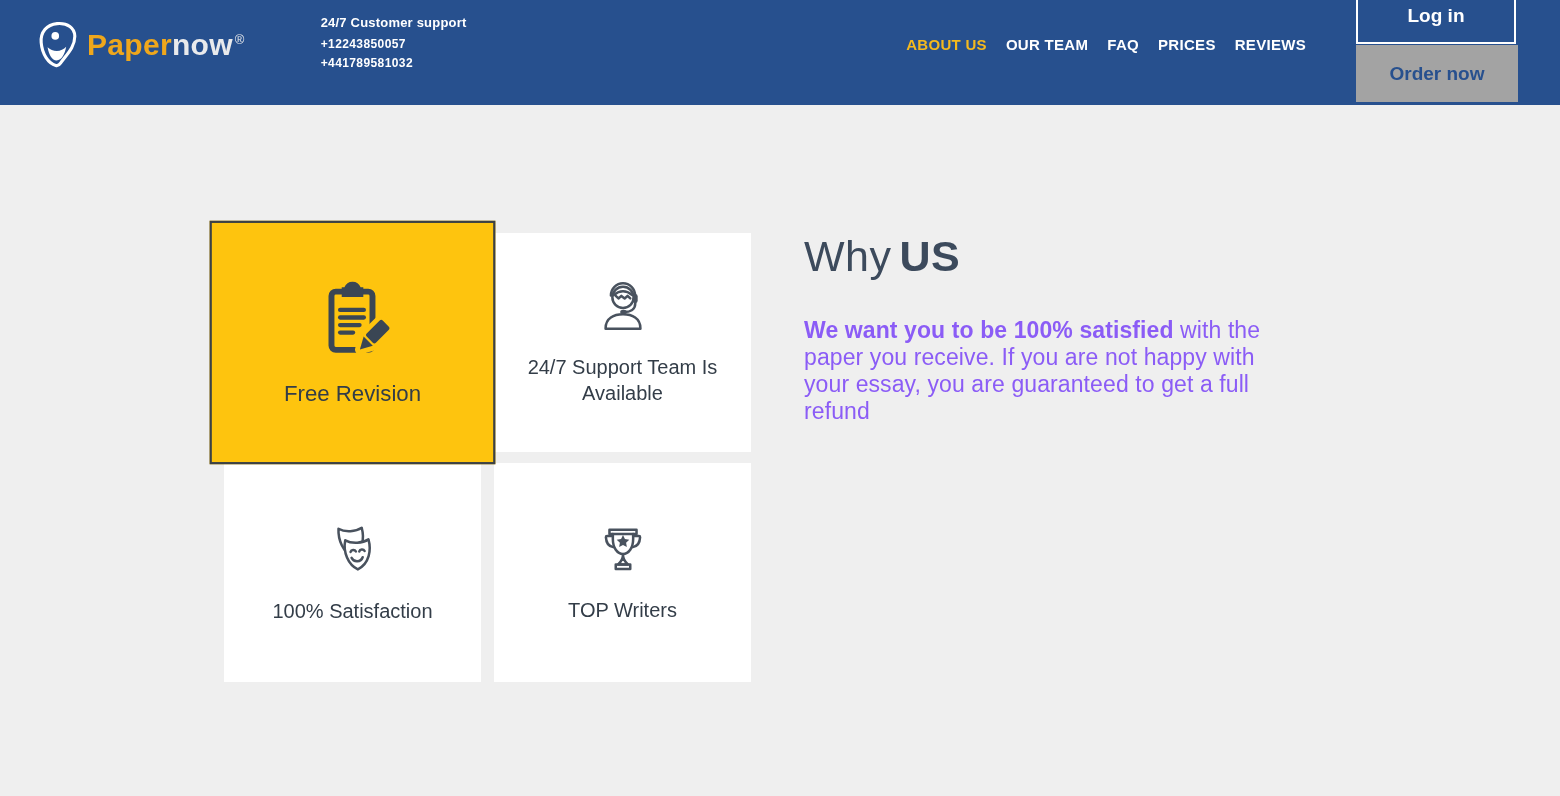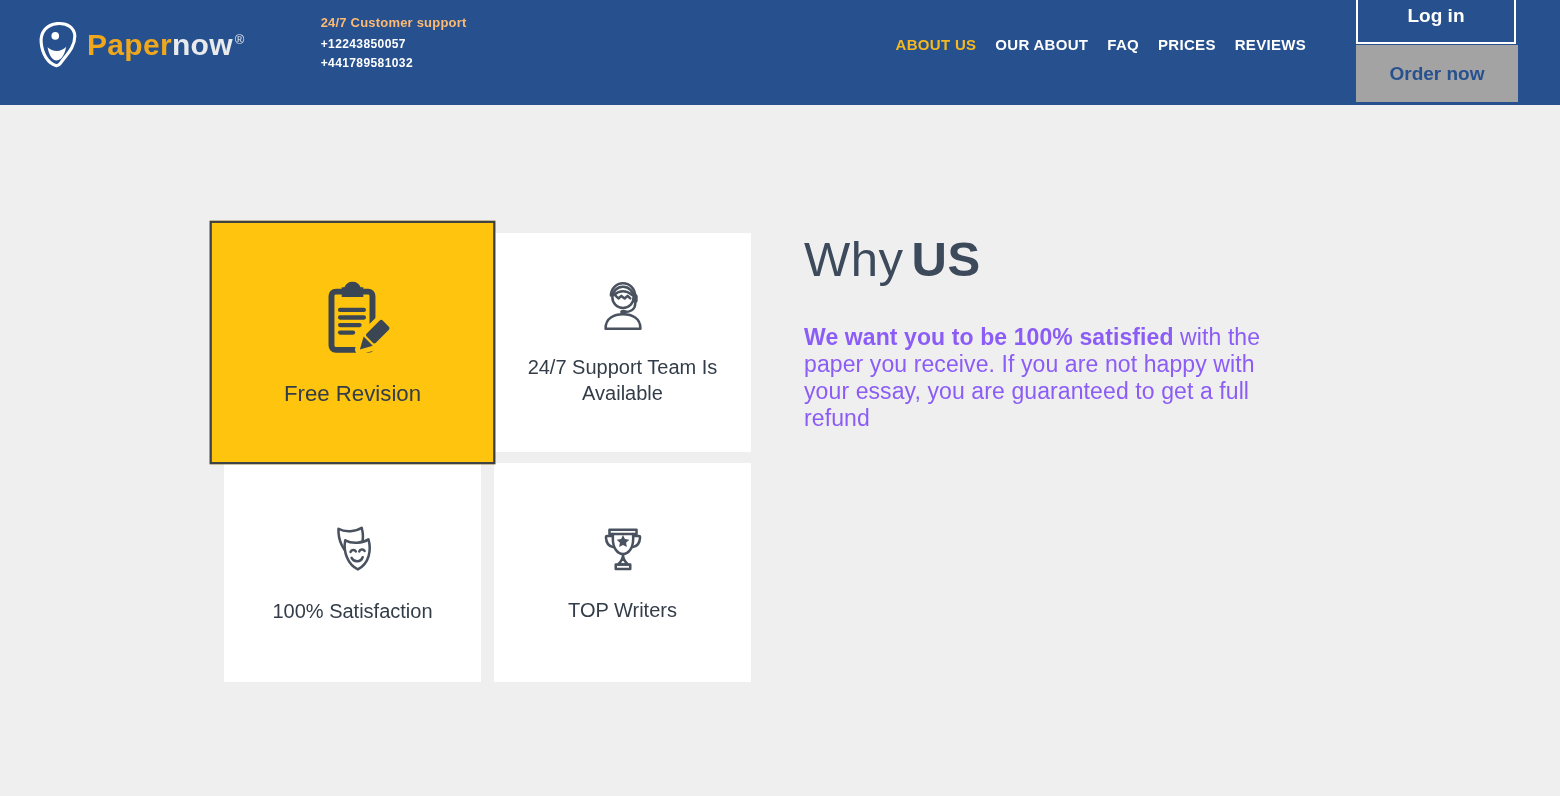--- a/index.html
+++ b/index.html
@@ -20,21 +20,21 @@
     padding:0 42px 16px 38px;
   }
   .logo { display:flex; align-items:center; gap:9px; cursor:pointer; }
   .logo svg { display:block; }
   .brand { font-size:30px; letter-spacing:.3px; white-space:nowrap; }
   .brand .p1 { color:#efa71c; font-weight:600; }
   .brand .p2 { color:#e9eaec; font-weight:600; }
   .brand sup { color:#e9eaec; font-size:13px; font-weight:400; vertical-align:super; margin-left:2px; }
 
   .support { margin-left:76px; line-height:1; }
-  .support .sup-label { color:#fdba74; font-size:13px; font-weight:700; letter-spacing:.2px; margin-bottom:6px; }
+  .support .sup-label { color:#ffffff; font-size:13px; font-weight:700; letter-spacing:.2px; margin-bottom:6px; }
   .support .phone { color:#ffffff; font-size:12px; font-weight:600; letter-spacing:.4px; line-height:19px; cursor:pointer; }
 
   nav.main-nav { margin-left:auto; display:flex; gap:19px; align-items:center; }
   nav.main-nav a {
     color:#ffffff; text-decoration:none;
     font-size:15px; font-weight:700; letter-spacing:.3px;
     cursor:pointer; white-space:nowrap;
   }
   nav.main-nav a.active { color:#f5b91d; }
 
@@ -80,21 +80,21 @@
   .card.active {
     background:#fec40e;
     border:2px solid #3c4145;
     transform:scale(1.112);
     z-index:2;
   }
   .card .icon { display:block; }
 
   .why-block { margin-left:53px; width:486px; padding-top:0; }
   .why-title {
-    font-size:49px;
+    font-size:43px;
     font-weight:300;
     color:#3c4a5c;
     letter-spacing:.5px;
     line-height:1.1;
   }
   .why-title .bold { font-weight:700; margin-left:8px; }
   .why-text {
     margin-top:37px;
     font-size:23px;
     line-height:27px;
@@ -119,21 +119,21 @@
   </div>
 
   <div class="support">
     <div class="sup-label">24/7 Customer support</div>
     <div class="phone">+12243850057</div>
     <div class="phone">+441789581032</div>
   </div>
 
   <nav class="main-nav">
     <a class="active">ABOUT US</a>
-    <a>OUR ABOUT</a>
+    <a>OUR TEAM</a>
     <a>FAQ</a>
     <a>PRICES</a>
     <a>REVIEWS</a>
   </nav>
 
   <div class="header-actions">
     <button class="btn btn-login">Log in</button>
     <button class="btn btn-order">Order now</button>
   </div>
 </header>

